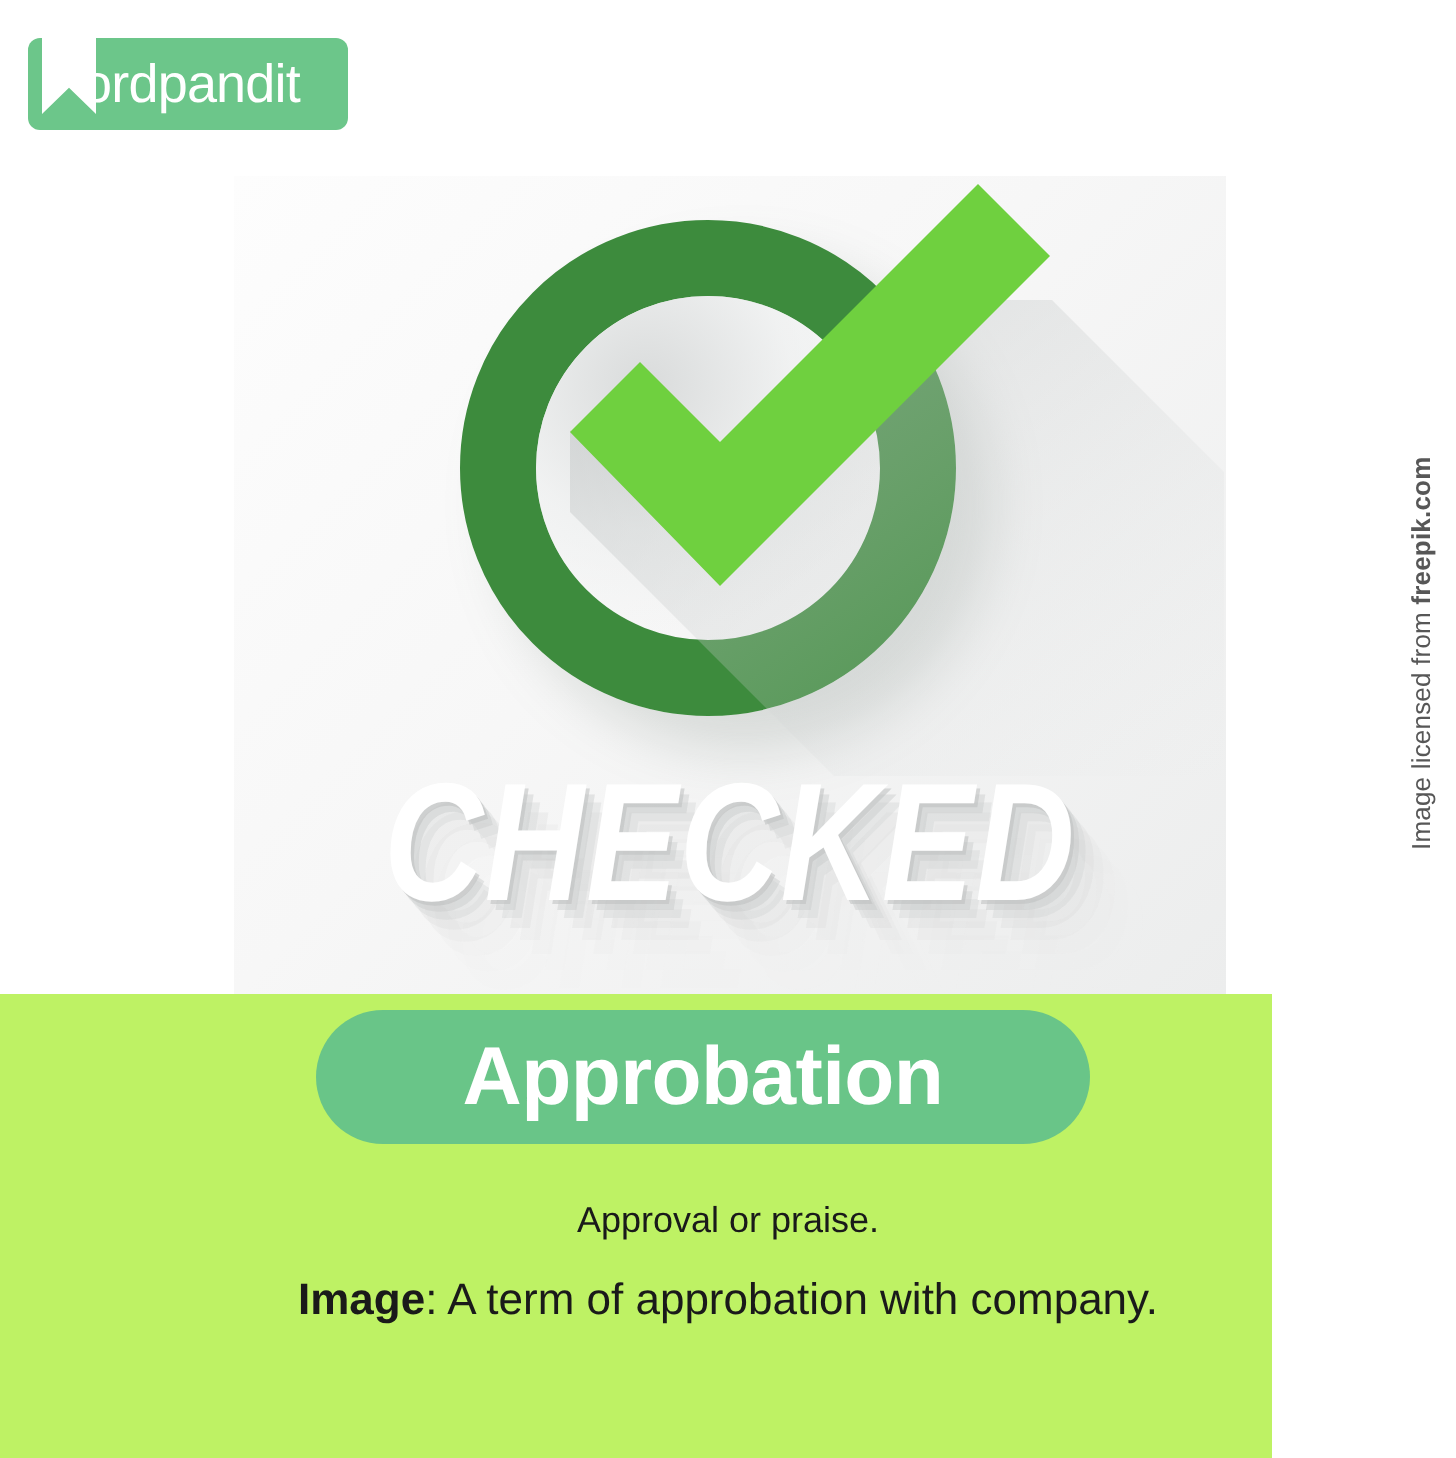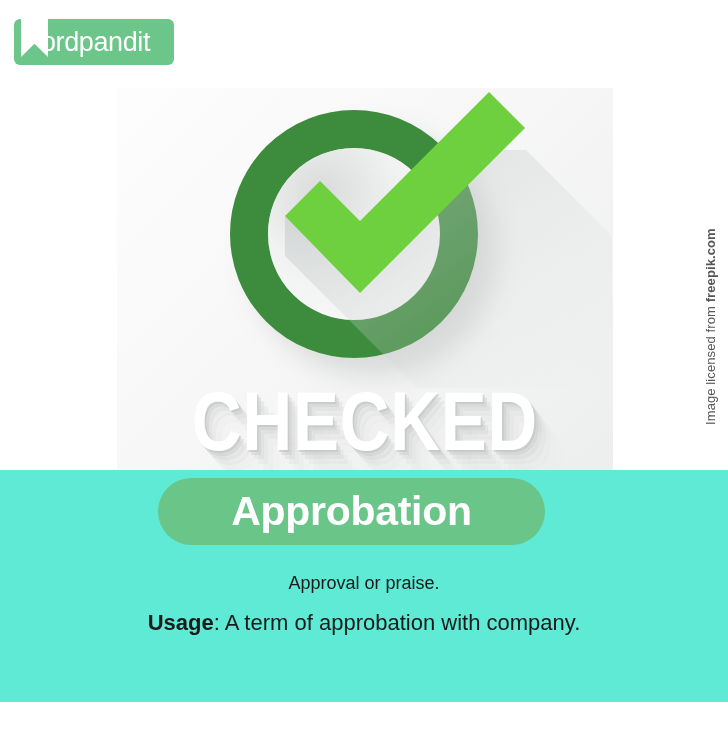--- a/index.html
+++ b/index.html
@@ -53,20 +53,21 @@
   
   #photo {
     position: absolute;
     left: 117px;
     top: 88px;
     width: 496px;
     height: 411px;
     background:
       linear-gradient(135deg, #fdfdfd 0%, #f7f7f7 45%, #eceded 100%);
     overflow: hidden;
+    font-style: italic;
   }
   #check-wrap {
     position: absolute;
     left: 0;
     top: 0;
     width: 496px;
     height: 300px;
   }
   #ring {
     position: absolute;
@@ -140,24 +141,24 @@
     transform: rotate(180deg);
     white-space: nowrap;
     letter-spacing: 0.1px;
   }
   #credit b { font-weight: bold; }
 
   
   #band {
     position: absolute;
     left: 0;
-    top: 470px;
-    width: 728px;
+    top: 497px;
+    width: 636px;
     height: 232px;
-    background: #5eead4;
+    background: #bef264;
   }
   #word-pill {
     position: absolute;
     left: 158px;
     top: 8px;
     width: 387px;
     height: 67px;
     background: #69c588;
     border-radius: 34px;
   }
@@ -235,18 +236,18 @@
 
   <div id="band">
 
     <div id="word-pill">
       <div id="word-text">Approbation</div>
     </div>
 
     <div id="meaning">Approval or praise.</div>
 
     <div id="usage">
-      <span id="usage-label">Usage</span><span>: </span><span>A term of approbation with company.</span>
+      <span id="usage-label">Image</span><span>: </span><span>A term of approbation with company.</span>
     </div>
 
   </div>
 
 </div>
 
 </body></html>

